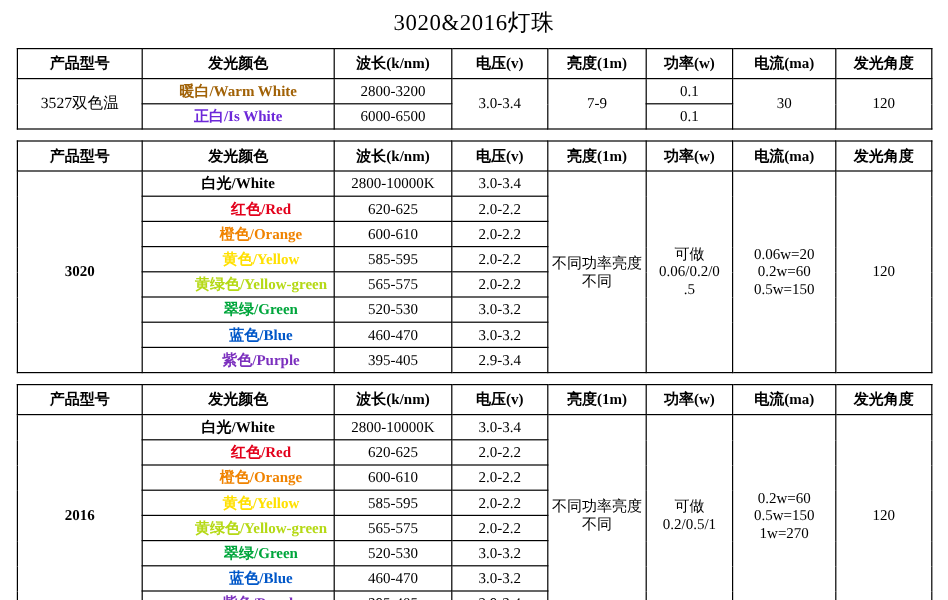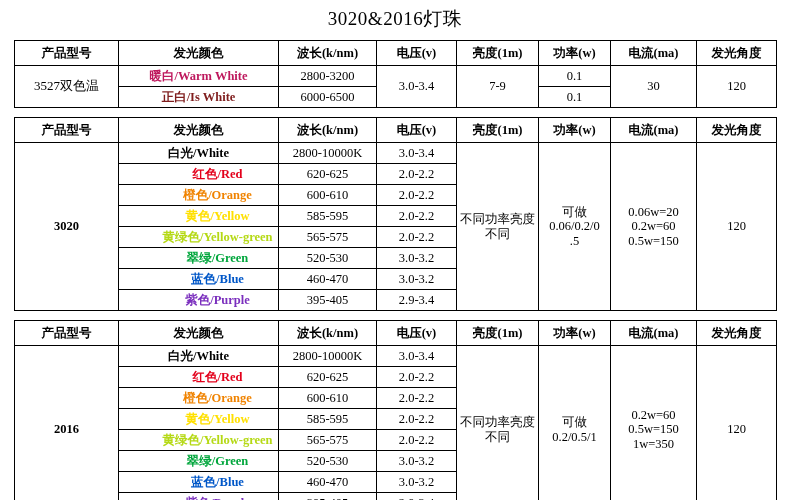--- a/index.html
+++ b/index.html
@@ -117,30 +117,30 @@
         <td>发光颜色</td>
         <td>波长(k/nm)</td>
         <td>电压(v)</td>
         <td>亮度(1m)</td>
         <td>功率(w)</td>
         <td>电流(ma)</td>
         <td>发光角度</td>
       </tr>
       <tr>
         <td rowspan="2" class="rowlabel small">3527双色温</td>
-        <td class="color-cell" style="color:#be185d">暖白/Warm White</td>
+        <td class="color-cell" style="color:#a16207">暖白/Warm White</td>
         <td class="cell-r">2800-3200</td>
         <td rowspan="2">3.0-3.4</td>
         <td rowspan="2">7-9</td>
         <td class="cell-r">0.1</td>
         <td rowspan="2">30</td>
         <td rowspan="2">120</td>
       </tr>
       <tr>
-        <td class="color-cell" style="color:#7f1d1d">正白/Is White</td>
+        <td class="color-cell" style="color:#6d28d9">正白/Is White</td>
         <td class="cell-r">6000-6500</td>
         <td class="cell-r">0.1</td>
       </tr>
     </tbody>
   </table>
 
   <table class="grid">
     <colgroup>
       <col class="c1">
         <col class="c2">
@@ -255,21 +255,21 @@
           <div>不同功率亮度</div>
           <div>不同</div>
         </td>
         <td rowspan="8" class="mini-txt">
           <div>可做</div>
           <div>0.2/0.5/1</div>
         </td>
         <td rowspan="8" class="mini-txt">
           <div>0.2w=60</div>
           <div>0.5w=150</div>
-          <div>1w=350</div>
+          <div>1w=270</div>
         </td>
         <td rowspan="8">120</td>
       </tr>
 
       <tr>
         <td class="color-cell indent-more" style="color:#e3001b">红色/Red</td>
         <td class="cell-r">620-625</td>
         <td class="cell-r">2.0-2.2</td>
       </tr>
       <tr>

